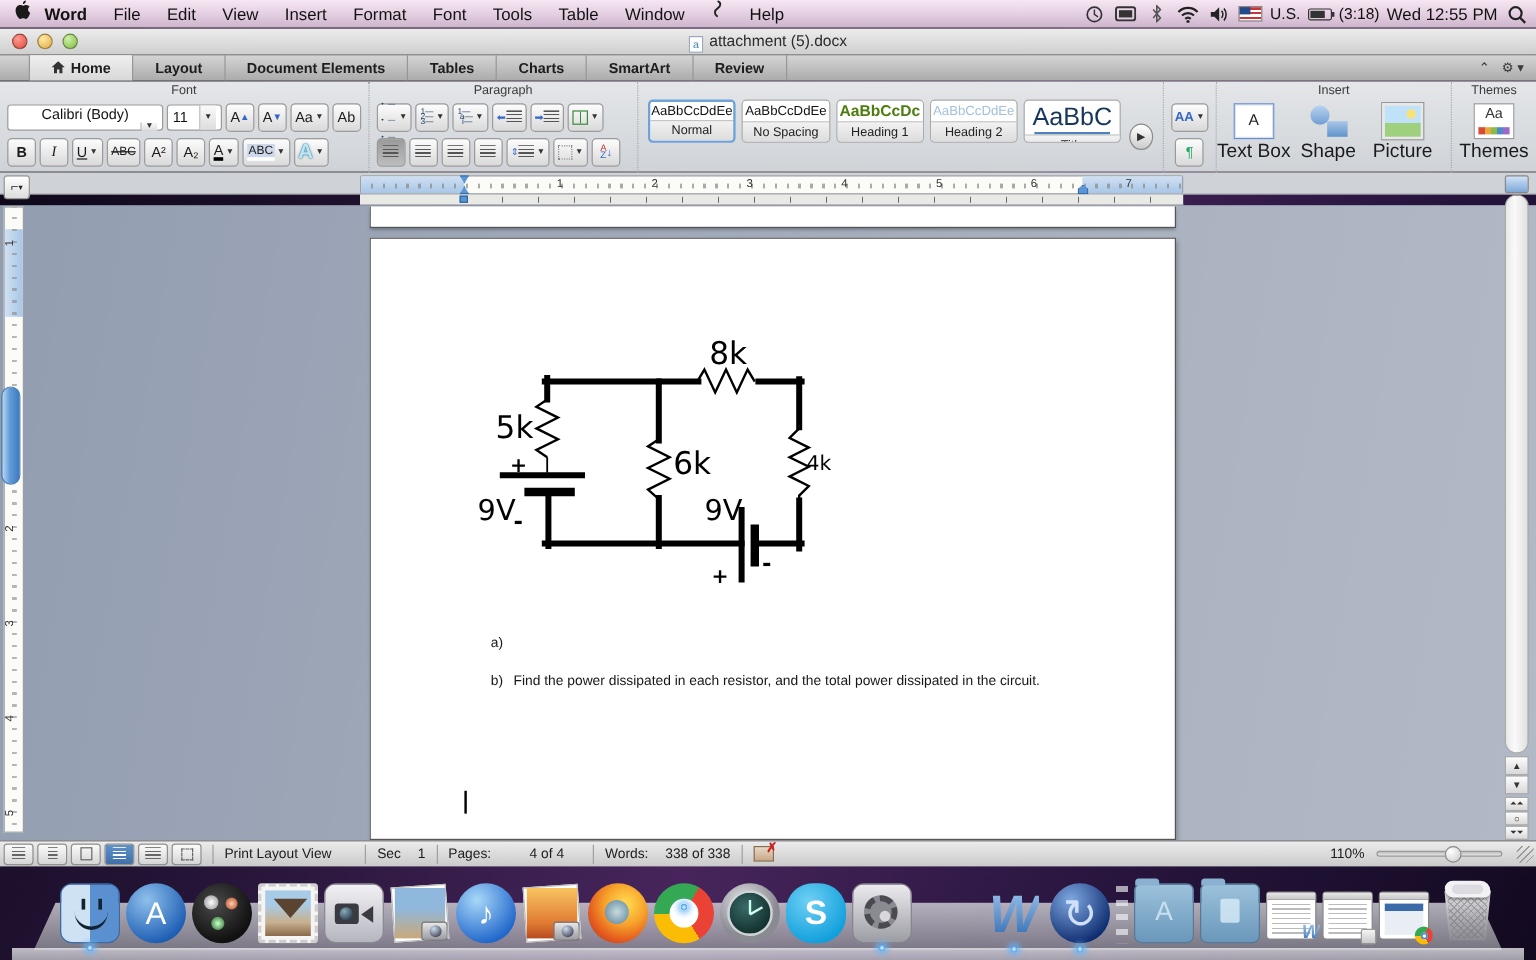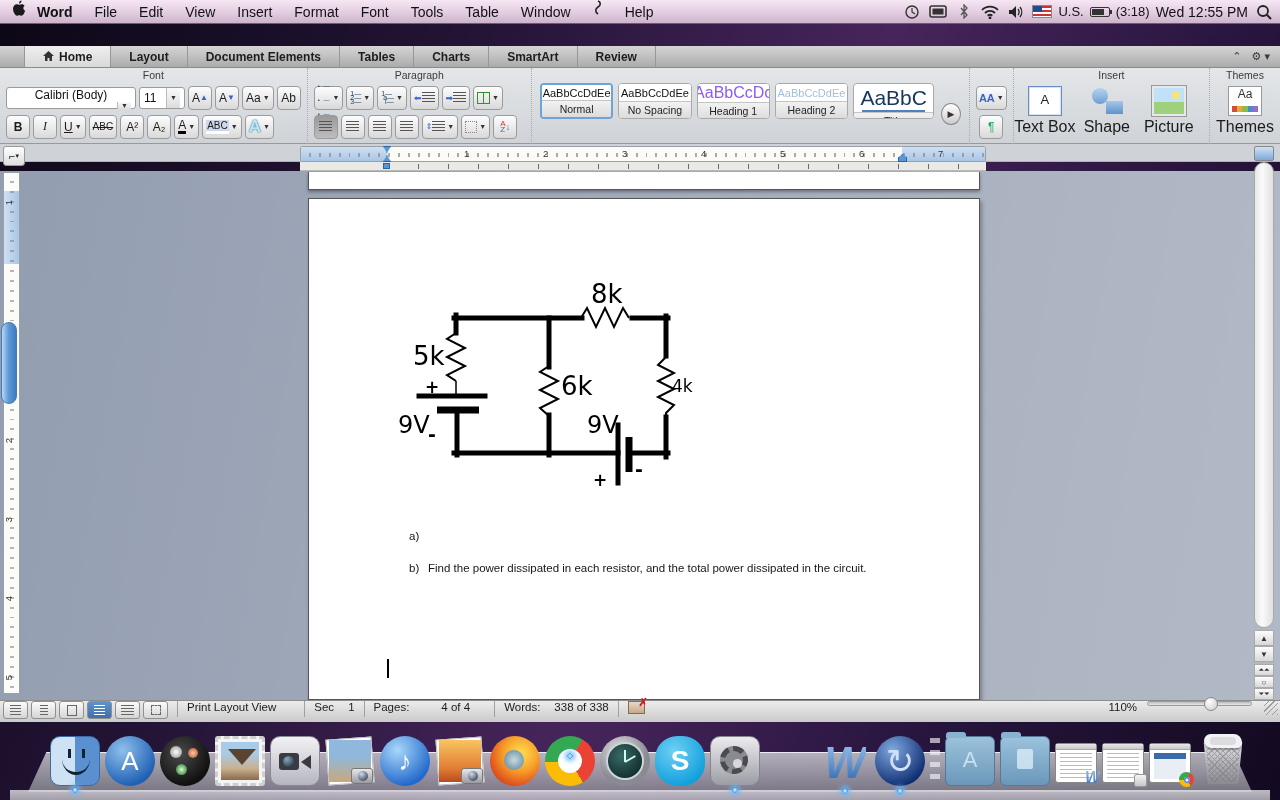--- a/index.html
+++ b/index.html
@@ -75,21 +75,21 @@
   .hlA { background:#cdd8ea; padding:0 1px; border-bottom:3px solid #fff; line-height:11px; font-size:10px; }
   .fxA { color:#bfe6f2; font-weight:bold; font-size:17px; text-shadow:0 0 1px #2a7ea0, 0 0 2px #2a7ea0; }
   .strike { text-decoration:line-through; font-size:10px; }
   
   .stylecard { width:83px; height:36px; border:1px solid #a9a9a9; border-radius:4px; background:#fff; overflow:hidden;
     display:flex; flex-direction:column; margin-right:5px; }
   .stylecard .prev { flex:1; display:flex; align-items:center; justify-content:center; font-size:11px; color:#111; background:#fff; }
   .stylecard .nm { height:17px; line-height:17px; text-align:center; font-size:10.5px; color:#222;
     background:linear-gradient(#f2f2f2,#dcdcdc); border-top:1px solid #c4c4c4; }
   .stylecard.active { border:2px solid #6fa3d8; }
-  .prev.h1 { color:#8b5cf6; font-weight:normal; font-size:16px; }
+  .prev.h1 { color:#4d7c0f; font-weight:bold; font-size:13px; }
   .prev.h2 { color:#a3bfdc; font-size:11px; }
   .prev.title { color:#17365d; font-size:21px; border-bottom:2px solid #4f81bd; margin:2px 8px 0; }
   .more-circle { width:22px; height:22px; border-radius:50%; border:1px solid #8a8a8a;
     background:linear-gradient(#fff,#ccc); display:flex; align-items:center; justify-content:center; font-size:9px; color:#333; align-self:center; margin-left:2px; }
   
   .bigbtn { display:flex; flex-direction:column; align-items:center; width:62px; gap:2px; }
   .bigbtn .art { width:34px; height:30px; position:relative; }
   .bigbtn .cap { font-size:16px; color:#1b1b1b; }
   .art-textbox { background:#fff; border:1px solid #6a8cc8; box-shadow:0 0 0 1px #d8e2f2 inset; font-size:13px; color:#222; text-align:center; line-height:26px; }
   .art-shape::before { content:""; position:absolute; left:2px; top:2px; width:16px; height:16px; border-radius:50%; background:linear-gradient(#b8d2ee,#6f9fd4); }
@@ -134,21 +134,21 @@
   
   #split-btn { left:1254px; top:146px; width:20px; height:15px; background:linear-gradient(#cfe2f6,#7fa8d8);
     border:1px solid #888; border-radius:2px; }
   #vscroll { left:1254px; top:162px; width:20px; height:466px; background:linear-gradient(90deg,#e8e8e8,#fafafa 40%,#e0e0e0); border:1px solid #aaa; border-radius:10px; }
   #vthumb { position:absolute; left:1px; top:322px; width:16px; height:82px; border-radius:8px;
     background:linear-gradient(90deg,#bcd8f4,#5f9bd8 45%,#3f7cc0); border:1px solid #4a7ab0; }
   .sb-btn { left:1254px; width:20px; background:linear-gradient(#fdfdfd,#d8d8d8); border:1px solid #aaa;
     display:flex; align-items:center; justify-content:center; font-size:8px; color:#333; }
   
   #statusbar { left:0; top:700px; width:1280px; height:22px;
-    background:linear-gradient(#ececec,#cacaca); border-top:1px solid #8d8d8d; display:flex; font-size:11.5px; color:#1c1c1c; }
+    background:linear-gradient(#ececec,#cacaca); border-top:1px solid #8d8d8d; display:flex; align-items:center; font-size:11.5px; color:#1c1c1c; }
   .vb { width:25px; height:18px; margin-left:3px; border:1px solid #909090; border-radius:3px;
     background:linear-gradient(#fbfbfb,#d5d5d5); display:flex; align-items:center; justify-content:center; }
   .vb.sel { background:linear-gradient(#5f93cc,#3f6fa8); }
   .vb .pg { width:11px; height:11px; background:repeating-linear-gradient(#666 0 1px, transparent 1px 3px); }
   .vb.sel .pg { background:repeating-linear-gradient(#fff 0 1px, transparent 1px 3px); }
   .sdiv { width:1px; height:16px; background:#a0a0a0; margin:0 9px; }
   #zoom-slider { width:105px; height:5px; border-radius:3px; background:linear-gradient(#bdbdbd,#e8e8e8); border:1px solid #9a9a9a; position:relative; margin-left:10px; }
   #zoom-knob { position:absolute; left:56px; top:-5px; width:14px; height:14px; border-radius:50%;
     background:radial-gradient(circle at 35% 30%,#fff,#c8c8c8); border:1px solid #8a8a8a; }
   #grip { margin-left:12px; margin-right:2px; width:14px; height:14px;
@@ -306,20 +306,28 @@
       <span style="font-size:14px;">Wed 12:55 PM</span>
       <span class="sicon">
         <svg width="16" height="16" viewBox="0 0 16 16">
             <circle cx="7" cy="7" r="5" fill="none" stroke="#222" stroke-width="1.8"></circle>
             <path d="M10.8 10.8 L15 15" stroke="#222" stroke-width="2"></path>
           </svg>
       </span>
     </span>
   </div>
 
+  <div id="titlebar" class="abs">
+    <span class="tl red"></span>
+    <span class="tl yellow"></span>
+    <span class="tl green"></span>
+    <div id="title-center">
+      <span class="doc-ic">a</span><span>attachment (5).docx</span>
+    </div>
+  </div>
 
   <div id="tabbar" class="abs">
     <span class="rtab first active">
       <svg width="11" height="11" viewBox="0 0 11 11">
           <path d="M5.5 0 L11 5 H9 V10 H6.5 V7 H4.5 V10 H2 V5 H0 Z" fill="#333"></path>
         </svg>
       <span>Home</span>
     </span>
     <span class="rtab">
         <span>Layout</span>

